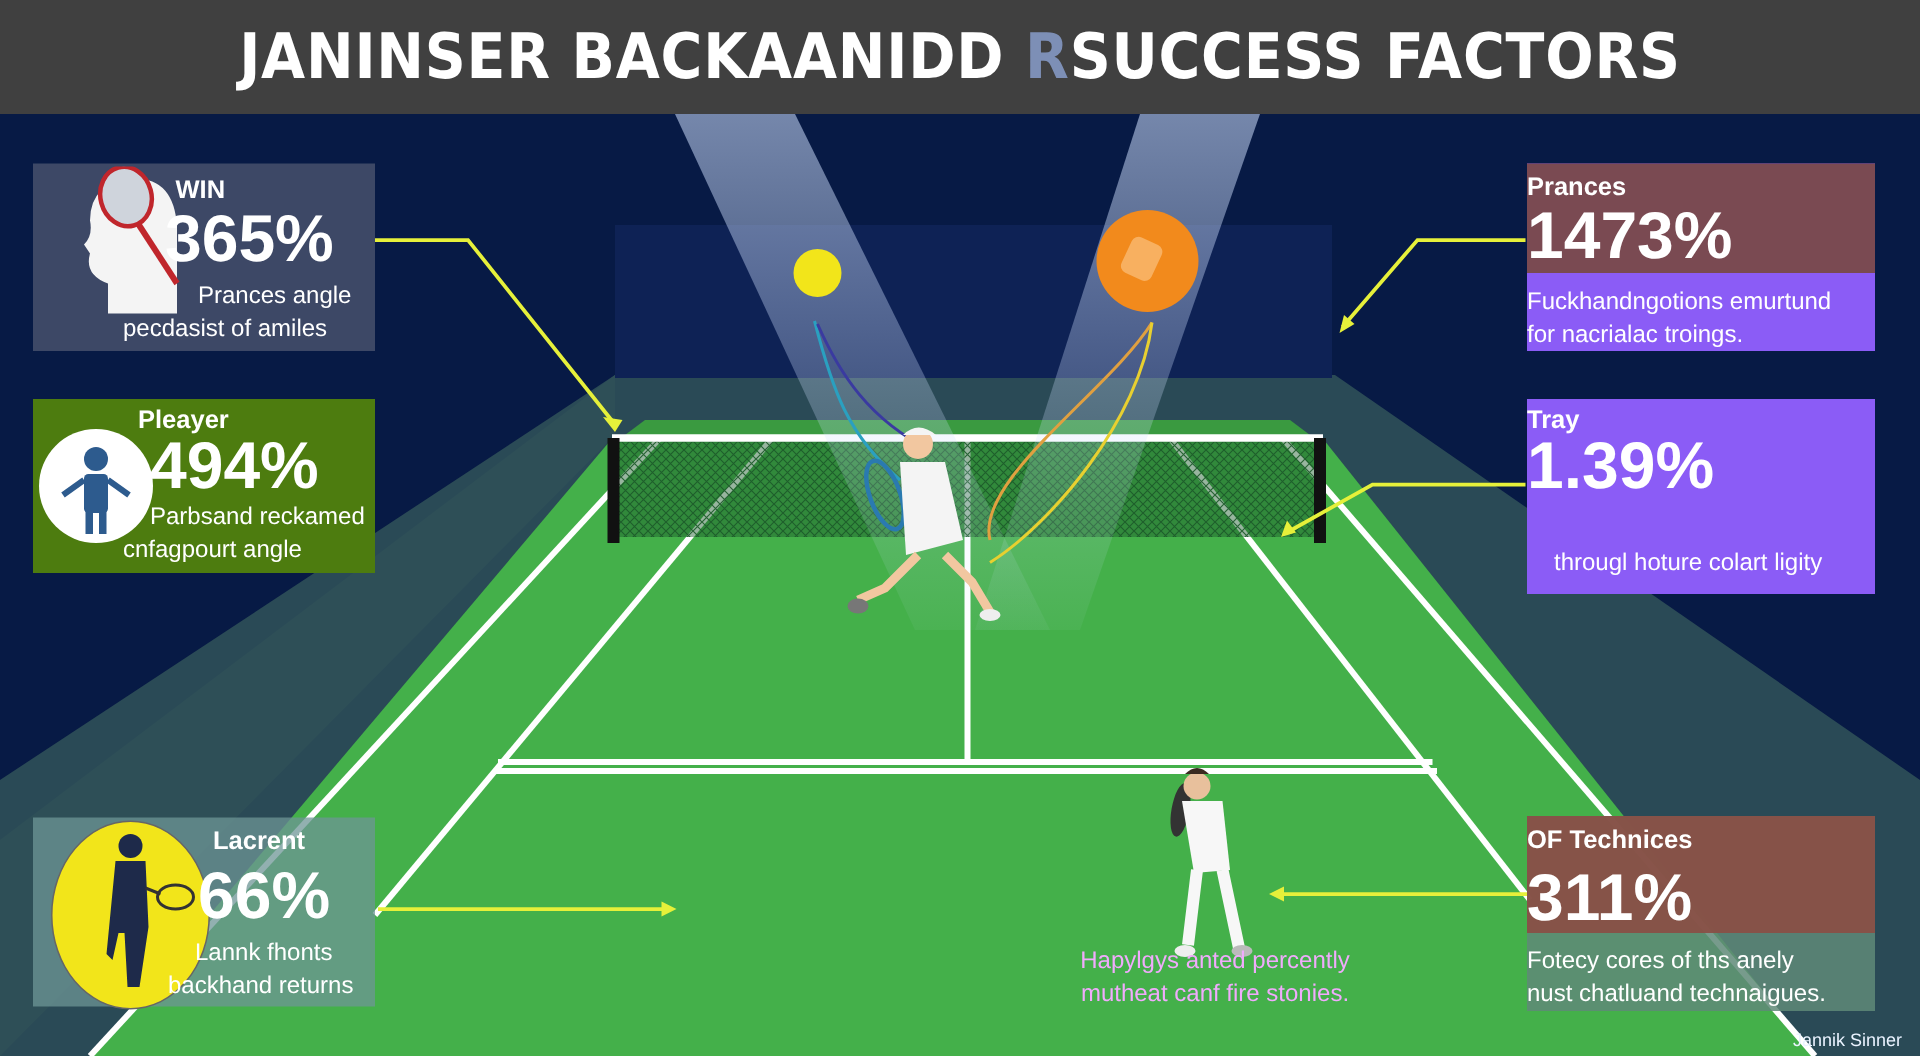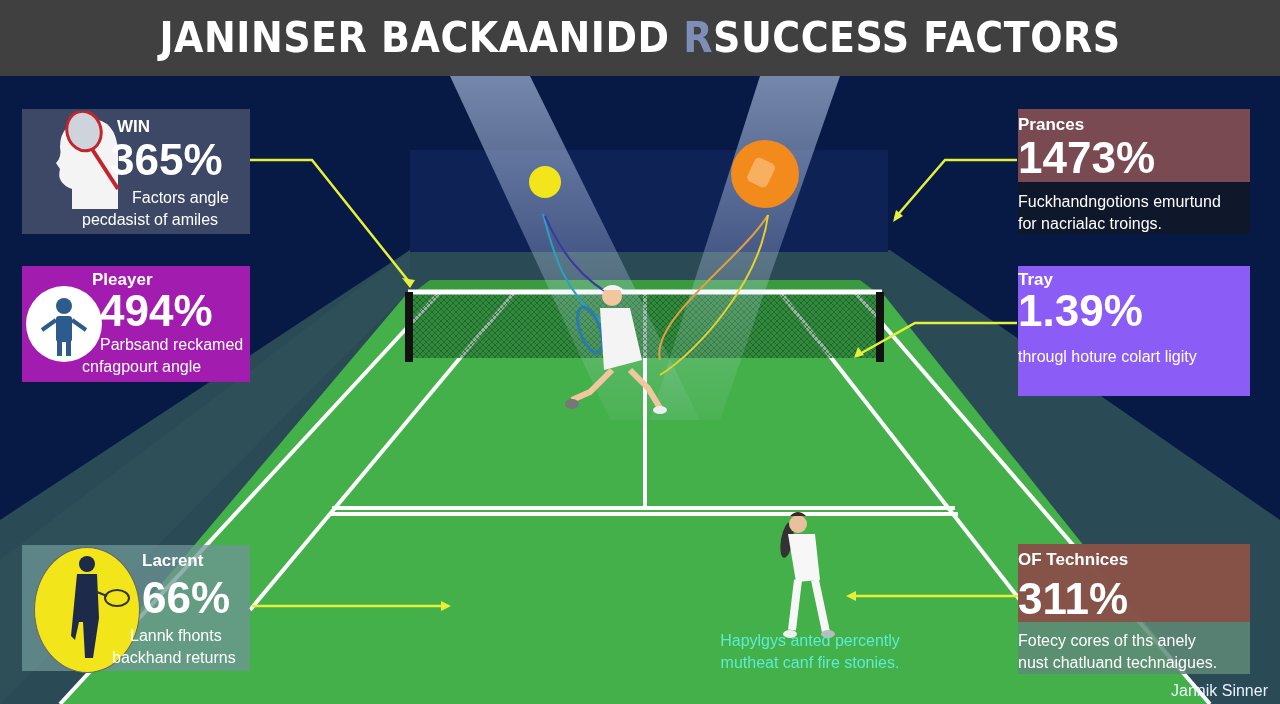--- a/index.html
+++ b/index.html
@@ -6,22 +6,22 @@
   body { width:1280px; height:704px; overflow:hidden; position:relative; background:#0a1d4a; font-family:"Liberation Sans", sans-serif; }
   .scene { position:absolute; inset:0; }
   .header { position:absolute; left:0; top:0; width:1280px; height:76px; background:#404040; display:flex; align-items:center; justify-content:center; }
   .title { color:#ffffff; font-family:"DejaVu Sans", sans-serif; font-weight:bold; font-size:38px; letter-spacing:0.5px; text-transform:uppercase; transform:scaleY(1.1); }
   .title .accent { color:#7d8fb6; }
   .card { position:absolute; color:#fff; text-align:left; box-sizing:border-box; }
   .card .lbl { font-weight:bold; font-size:17px; display:block; }
   .card .val { font-weight:bold; font-size:44px; display:block; line-height:38px; }
   .card .desc { font-size:16px; display:block; line-height:22px; }
   .icon-circle { position:absolute; border-radius:50%; }
-  .caption { position:absolute; color:#5eead4; font-size:16px; line-height:22px; text-align:center; }
-  .credit { position:absolute; right:12px; bottom:4px; color:#eaf3ff; font-size:16px; }
+  .caption { position:absolute; color:#f0abfc; font-size:16px; line-height:22px; text-align:center; }
+  .credit { position:absolute; right:12px; bottom:4px; color:#eaf3ff; font-size:12px; }
 </style>
 </head>
 <body>
 
 <div class="scene">
   <svg width="1280" height="704" style="position:absolute;left:0;top:0">
     <defs>
       <linearGradient id="beam" x1="0" y1="0" x2="0" y2="1">
         <stop offset="0" stop-color="#cfe0ff" stop-opacity="0.55"></stop>
         <stop offset="1" stop-color="#cfe0ff" stop-opacity="0.05"></stop>
@@ -114,25 +114,25 @@
   </div>
 
   <div class="card" style="left:22px;top:109px;width:228px;height:125px;background:#3d4866;">
     <svg width="90" height="100" style="position:absolute;left:30px;top:2px">
       <path d="M20,98 L20,78 Q4,72 8,58 L4,52 Q10,46 8,36 Q8,10 38,8 Q64,8 66,40 L66,98 Z" fill="#f4f4f4"></path>
       <ellipse cx="32" cy="20" rx="17" ry="20" fill="#cfd4dc" stroke="#c0262c" stroke-width="3" transform="rotate(-15 32 20)"></ellipse>
       <line x1="40" y1="38" x2="66" y2="78" stroke="#c0262c" stroke-width="4"></line>
     </svg>
     <span class="lbl" style="position:absolute;left:95px;top:8px;width:60px;">WIN</span>
     <span class="val" style="position:absolute;left:88px;top:32px;width:120px;">365%</span>
-    <span class="desc" style="position:absolute;left:110px;top:78px;width:112px;">Factors angle</span>
+    <span class="desc" style="position:absolute;left:110px;top:78px;width:112px;">Prances angle</span>
     <span class="desc" style="position:absolute;left:60px;top:100px;width:162px;">pecdasist of amiles</span>
   </div>
 
-  <div class="card" style="left:22px;top:266px;width:228px;height:116px;background:#a21caf;">
+  <div class="card" style="left:22px;top:266px;width:228px;height:116px;background:#4d7c0f;">
     <div class="icon-circle" style="left:4px;top:20px;width:76px;height:76px;background:#ffffff;">
       <svg width="76" height="76">
           <circle cx="38" cy="20" r="8" fill="#2d5b8e"></circle>
           <rect x="30" y="30" width="16" height="26" rx="3" fill="#2d5b8e"></rect>
           <rect x="31" y="52" width="5" height="18" fill="#2d5b8e"></rect>
           <rect x="40" y="52" width="5" height="18" fill="#2d5b8e"></rect>
           <line x1="30" y1="34" x2="16" y2="44" stroke="#2d5b8e" stroke-width="4"></line>
           <line x1="46" y1="34" x2="60" y2="44" stroke="#2d5b8e" stroke-width="4"></line>
         </svg>
     </div>
@@ -145,37 +145,37 @@
   <div class="card" style="left:22px;top:545px;width:228px;height:126px;background:rgba(110,150,150,0.75);">
     <div class="icon-circle" style="left:12px;top:2px;width:104px;height:124px;background:#f2e51a;border:1px solid #666;">
       <svg width="104" height="124">
           <circle cx="52" cy="16" r="8" fill="#1e2a4a"></circle>
           <path d="M42,26 L62,26 L64,70 L58,110 L50,110 L48,74 L44,74 L40,92 L36,88 Z" fill="#1e2a4a"></path>
           <ellipse cx="82" cy="50" rx="12" ry="8" fill="none" stroke="#333" stroke-width="2"></ellipse>
           <line x1="62" y1="44" x2="72" y2="48" stroke="#333" stroke-width="2"></line>
         </svg>
     </div>
     <span class="lbl" style="position:absolute;left:120px;top:6px;width:80px;">Lacrent</span>
-    <span class="val" style="position:absolute;left:120px;top:34px;width:80px;">66%</span>
+    <span class="val" style="position:absolute;left:110px;top:34px;width:80px;">66%</span>
     <span class="desc" style="position:absolute;left:108px;top:80px;width:110px;">Lannk fhonts</span>
     <span class="desc" style="position:absolute;left:90px;top:102px;width:138px;">backhand returns</span>
   </div>
 
-  <div class="card" style="left:1018px;top:109px;width:232px;height:125px;background:#0f172a;">
+  <div class="card" style="left:1018px;top:109px;width:232px;height:125px;background:#8b5cf6;">
     <div style="position:absolute;left:0;top:0;width:232px;height:73px;background:#7a4a52;"></div>
     <span class="lbl" style="position:absolute;left:0;top:6px;width:232px;">Prances</span>
     <span class="val" style="position:absolute;left:0;top:30px;width:232px;">1473%</span>
     <span class="desc" style="position:absolute;left:0;top:82px;width:232px;">Fuckhandngotions emurtund</span>
     <span class="desc" style="position:absolute;left:0;top:104px;width:232px;">for nacrialac troings.</span>
   </div>
 
   <div class="card" style="left:1018px;top:266px;width:232px;height:130px;background:#8b5cf6;">
     <span class="lbl" style="position:absolute;left:0;top:4px;width:232px;">Tray</span>
     <span class="val" style="position:absolute;left:0;top:26px;width:232px;">1.39%</span>
-    <span class="desc" style="position:absolute;left:0;top:80px;width:232px;">througl hoture colart ligity</span>
+    <span class="desc" style="position:absolute;left:0;top:99px;width:232px;padding-left:18px;">througl hoture colart ligity</span>
   </div>
 
   <div class="card" style="left:1018px;top:544px;width:232px;height:130px;background:rgba(95,138,120,0.85);padding-left:12px;">
     <div style="position:absolute;left:0;top:0;width:232px;height:78px;background:rgba(138,78,68,0.92);"></div>
     <span class="lbl" style="position:absolute;left:0;top:6px;width:232px;">OF Technices</span>
     <span class="val" style="position:absolute;left:0;top:36px;width:232px;">311%</span>
     <span class="desc" style="position:absolute;left:0;top:86px;width:232px;">Fotecy cores of ths anely</span>
     <span class="desc" style="position:absolute;left:0;top:108px;width:232px;">nust chatluand technaigues.</span>
   </div>
 

